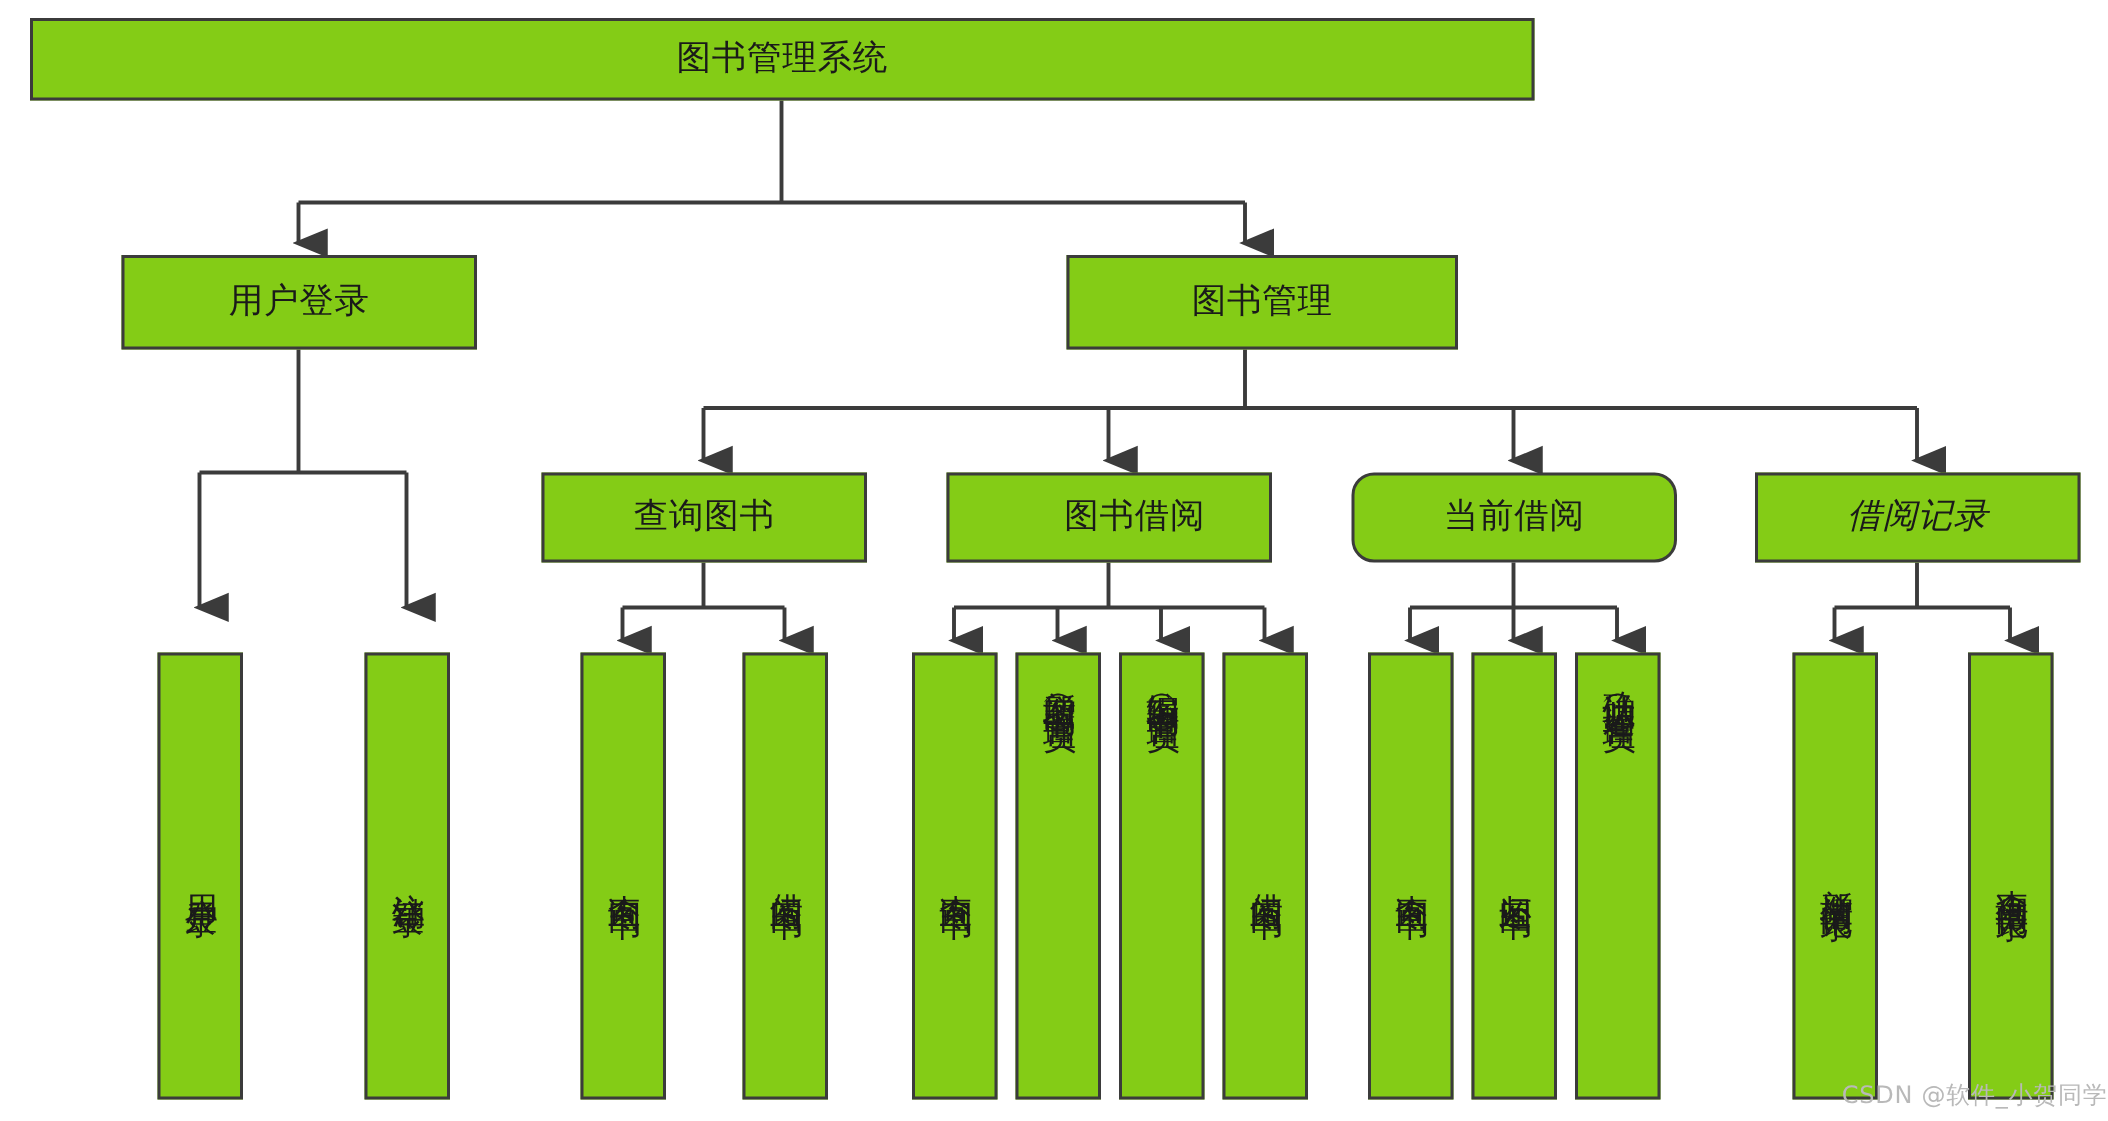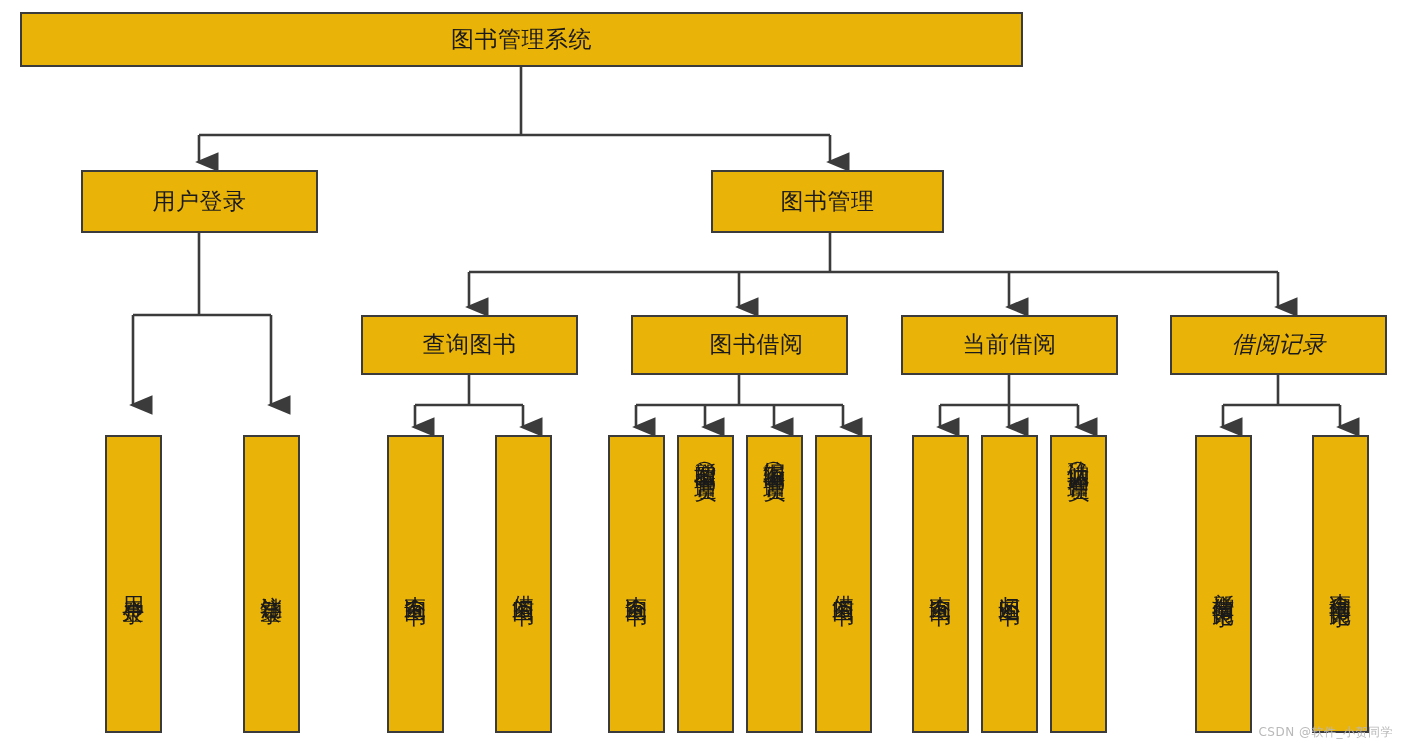--- a/index.html
+++ b/index.html
@@ -6,21 +6,21 @@
   body{
     width:1405px;height:747px;overflow:hidden;
     font-family:"DejaVu Sans","Liberation Sans",sans-serif;
   }
   #stage{position:relative;width:1405px;height:747px;background:#fff;}
   svg#wires{position:absolute;left:0;top:0;width:1405px;height:747px;}
   .node{
     position:absolute;
     box-sizing:border-box;
     border:2px solid #3b3b3b;
-    background:#eab308;
+    background:#84cc16;
     display:flex;
     align-items:center;
     justify-content:center;
     color:#1a1a1a;
   }
   .node .lbl{
     display:block;
     text-align:center;
     white-space:pre;
     letter-spacing:0.5px;
@@ -41,23 +41,23 @@
     font-size:22px;
     line-height:1.16;
     letter-spacing:3px;
   }
   .node.vert.mid{
     align-items:center;
     padding-top:0;
   }
   #watermark{
     position:absolute;
-    right:12px;
+    right:0;
     bottom:6px;
-    font-size:12px;
+    font-size:16px;
     color:#b9b9b9;
     white-space:nowrap;
     letter-spacing:0.5px;
   }
 </style>
 </head>
 <body>
 
 <div id="stage">
 
@@ -114,31 +114,31 @@
     </g>
   </svg>
 
   <div class="node horiz" style="left:20px;top:12px;width:1003px;height:55px;">
     <span class="lbl">图书管理系统</span>
   </div>
 
   <div class="node horiz" style="left:81px;top:170px;width:237px;height:63px;">
     <span class="lbl">用户登录</span>
   </div>
-  <div class="node horiz" style="left:711px;top:170px;width:233px;height:63px;">
+  <div class="node horiz" style="left:711px;top:170px;width:261px;height:63px;">
     <span class="lbl">图书管理</span>
   </div>
 
   <div class="node horiz" style="left:361px;top:315px;width:217px;height:60px;">
     <span class="lbl">查询图书</span>
   </div>
   <div class="node horiz" style="left:631px;top:315px;width:217px;height:60px;padding-left:34px;">
     <span class="lbl">图书借阅</span>
   </div>
-  <div class="node horiz" style="left:901px;top:315px;width:217px;height:60px;">
+  <div class="node horiz" style="left:901px;top:315px;width:217px;height:60px;border-radius:15px;">
     <span class="lbl">当前借阅</span>
   </div>
   <div class="node horiz" style="left:1170px;top:315px;width:217px;height:60px;font-style:italic;">
     <span class="lbl">借阅记录</span>
   </div>
 
   <div class="node vert mid" style="left:105px;top:435px;width:57px;height:298px;">
     <span class="lbl">用户登录</span>
   </div>
   <div class="node vert mid" style="left:243px;top:435px;width:57px;height:298px;">

